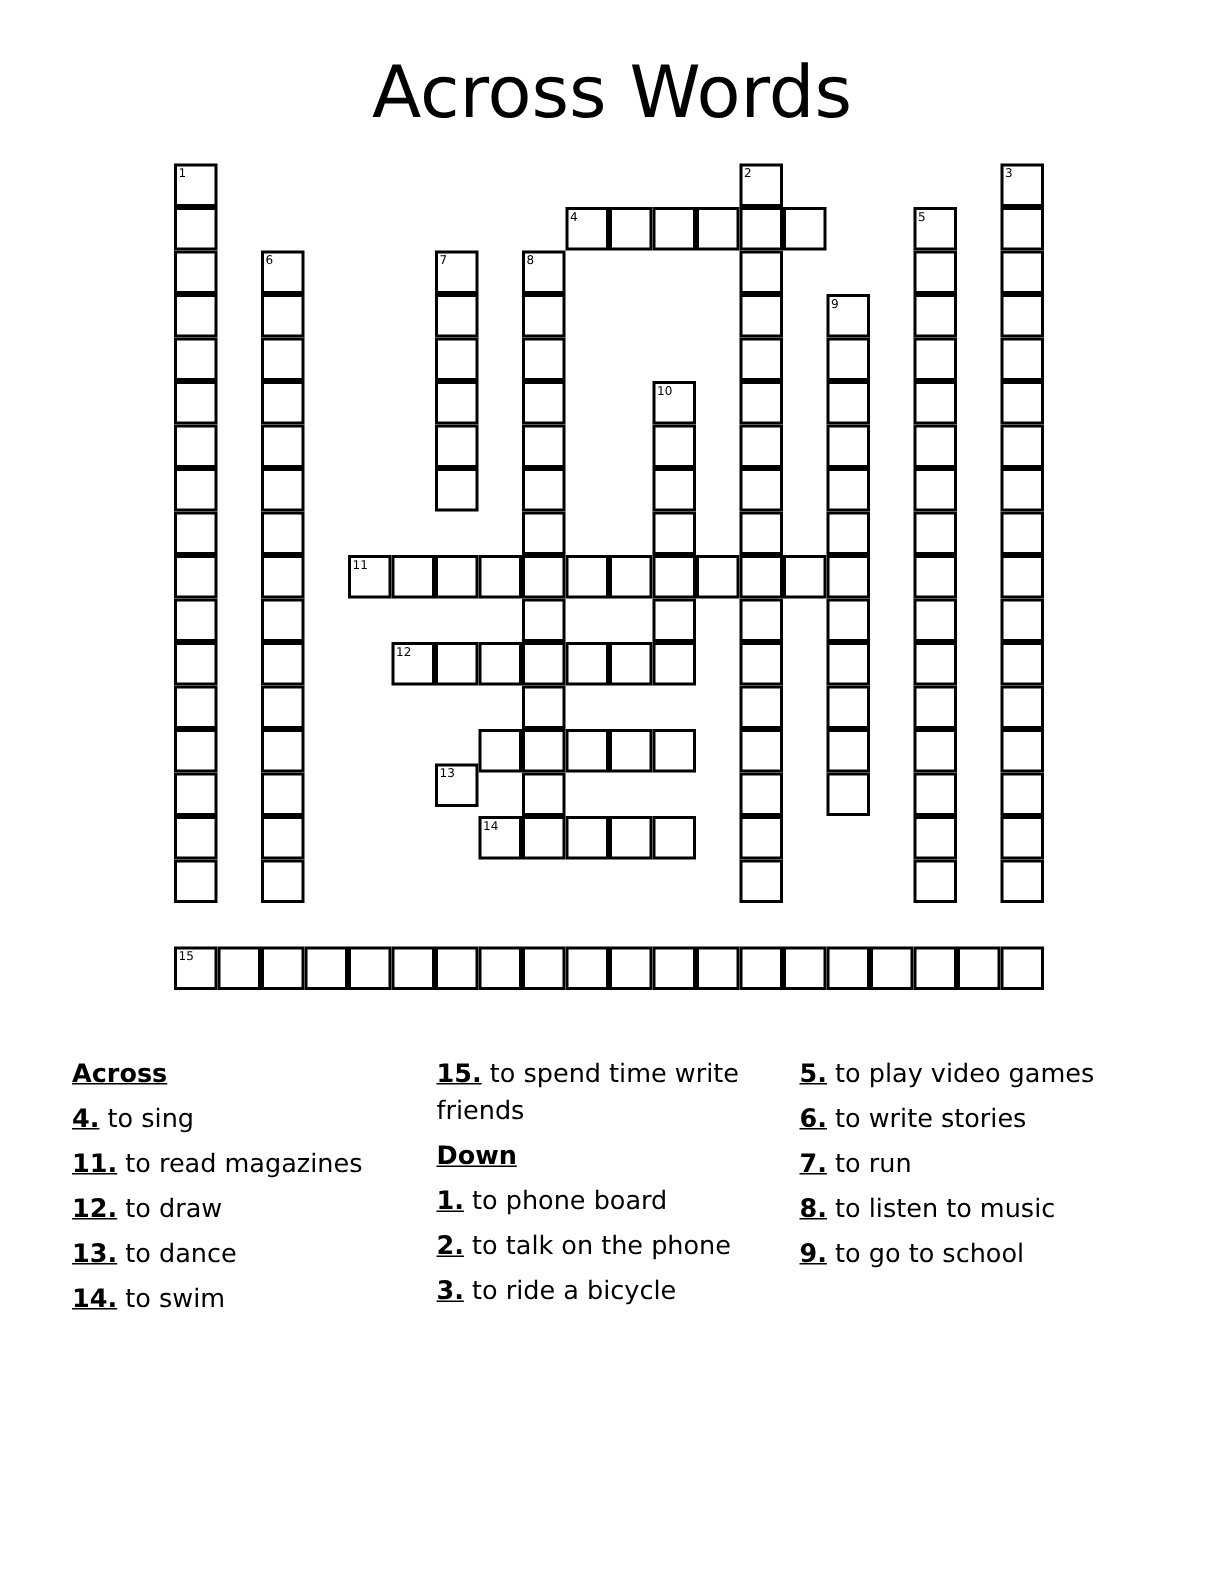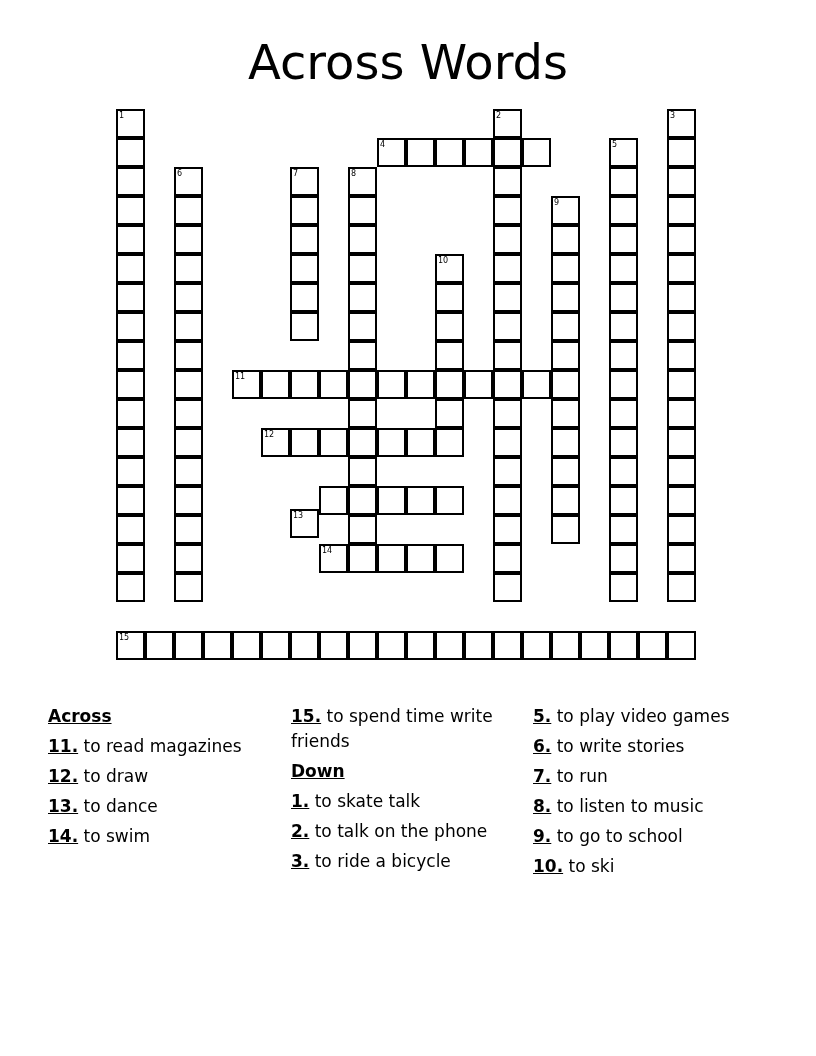--- a/index.html
+++ b/index.html
@@ -221,34 +221,34 @@
     <div class="cell" style="left: 523px; top: 632px;"></div>
     <div class="cell" style="left: 552px; top: 632px;"></div>
     <div class="cell" style="left: 581px; top: 632px;"></div>
     <div class="cell" style="left: 610px; top: 632px;"></div>
     <div class="cell" style="left: 639px; top: 632px;"></div>
     <div class="cell" style="left: 668px; top: 632px;"></div>
   </div>
 
 <div class="clues" id="col1">
   <span class="heading">Across</span>
+  <span class="clue"><b>4.</b><span> to sing</span></span>
   <span class="clue"><b>11.</b><span> to read magazines</span></span>
   <span class="clue"><b>12.</b><span> to draw</span></span>
   <span class="clue"><b>13.</b><span> to dance</span></span>
   <span class="clue"><b>14.</b><span> to swim</span></span>
 </div>
 
 <div class="clues" id="col2">
   <span class="clue"><b>15.</b><span> to spend time write friends</span></span>
   <span class="heading">Down</span>
-  <span class="clue"><b>1.</b><span> to skate talk</span></span>
+  <span class="clue"><b>1.</b><span> to phone board</span></span>
   <span class="clue"><b>2.</b><span> to talk on the phone</span></span>
   <span class="clue"><b>3.</b><span> to ride a bicycle</span></span>
 </div>
 
 <div class="clues" id="col3">
   <span class="clue"><b>5.</b><span> to play video games</span></span>
   <span class="clue"><b>6.</b><span> to write stories</span></span>
   <span class="clue"><b>7.</b><span> to run</span></span>
   <span class="clue"><b>8.</b><span> to listen to music</span></span>
   <span class="clue"><b>9.</b><span> to go to school</span></span>
-  <span class="clue"><b>10.</b><span> to ski</span></span>
 </div>
 
 </body></html>

